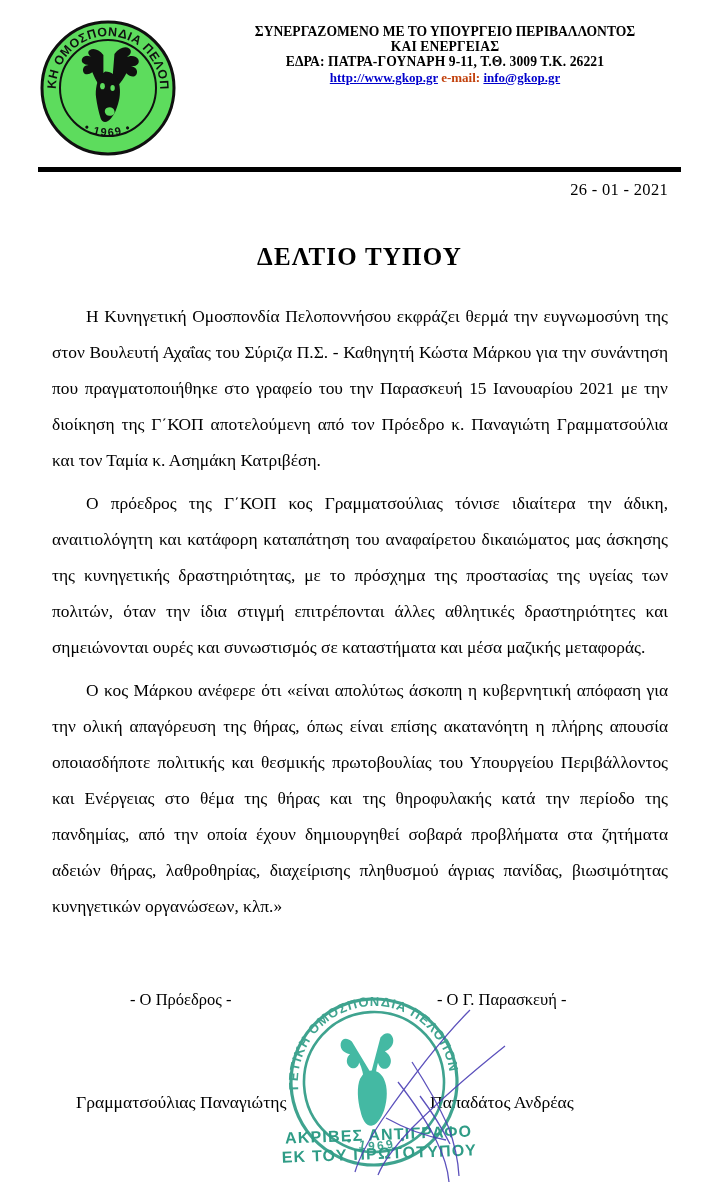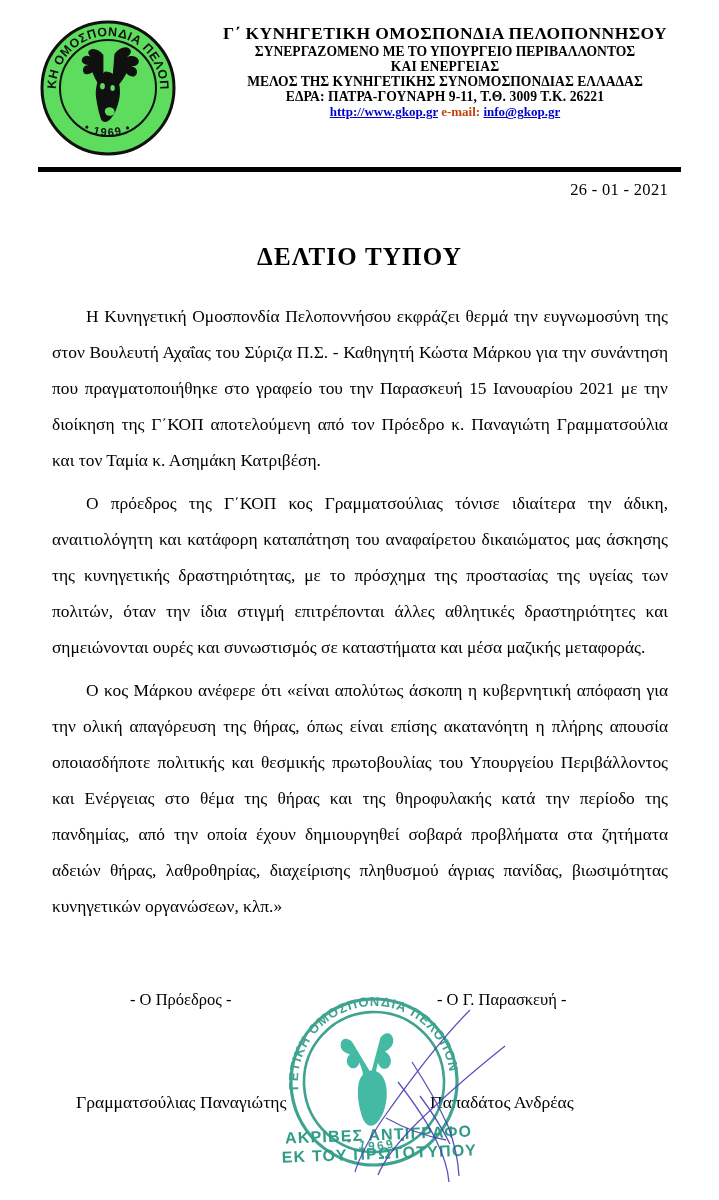--- a/index.html
+++ b/index.html
@@ -232,24 +232,22 @@
                  C 8,27 4,33 0,36 C -3,38 -7,37 -8,33
                  C -10,26 -12,18 -13,10 C -14,2 -12,-9 -7,-15 Z"></path>
         <ellipse cx="-6" cy="-2" rx="2.6" ry="3.4" fill="#5ddc5d"></ellipse>
         <ellipse cx="5" cy="0" rx="2.4" ry="3.2" fill="#5ddc5d"></ellipse>
         <path d="M -2,22 C 2,20 6,21 7,25 C 8,29 4,31 0,30 C -3,29 -5,25 -2,22 Z" fill="#5ddc5d"></path>
       </g>
     </svg>
   </div>
 
   <div class="org-block">
-    <div class="org-title">Γ΄  ΚΥΝΗΓΕΤΙΚΗ ΟΜΟΣΠΟΝΔΙΑ ΠΕΛΟΠΟΝΝΗΣΟΥ</div>
     <div class="org-line tight">ΣΥΝΕΡΓΑΖΟΜΕΝΟ ΜΕ ΤΟ ΥΠΟΥΡΓΕΙΟ ΠΕΡΙΒΑΛΛΟΝΤΟΣ</div>
     <div class="org-line">ΚΑΙ ΕΝΕΡΓΕΙΑΣ</div>
-    <div class="org-line tight">ΜΕΛΟΣ ΤΗΣ ΚΥΝΗΓΕΤΙΚΗΣ ΣΥΝΟΜΟΣΠΟΝΔΙΑΣ ΕΛΛΑΔΑΣ</div>
     <div class="org-line">ΕΔΡΑ: ΠΑΤΡΑ-ΓΟΥΝΑΡΗ 9-11, Τ.Θ. 3009 Τ.Κ. 26221</div>
     <div class="contact-line">
       <a class="link" href="#">http://www.gkop.gr</a>
       <span class="email-label">e-mail:</span>
       <a class="link" href="#">info@gkop.gr</a>
     </div>
   </div>
 
   <div class="rule"></div>
 </div>

